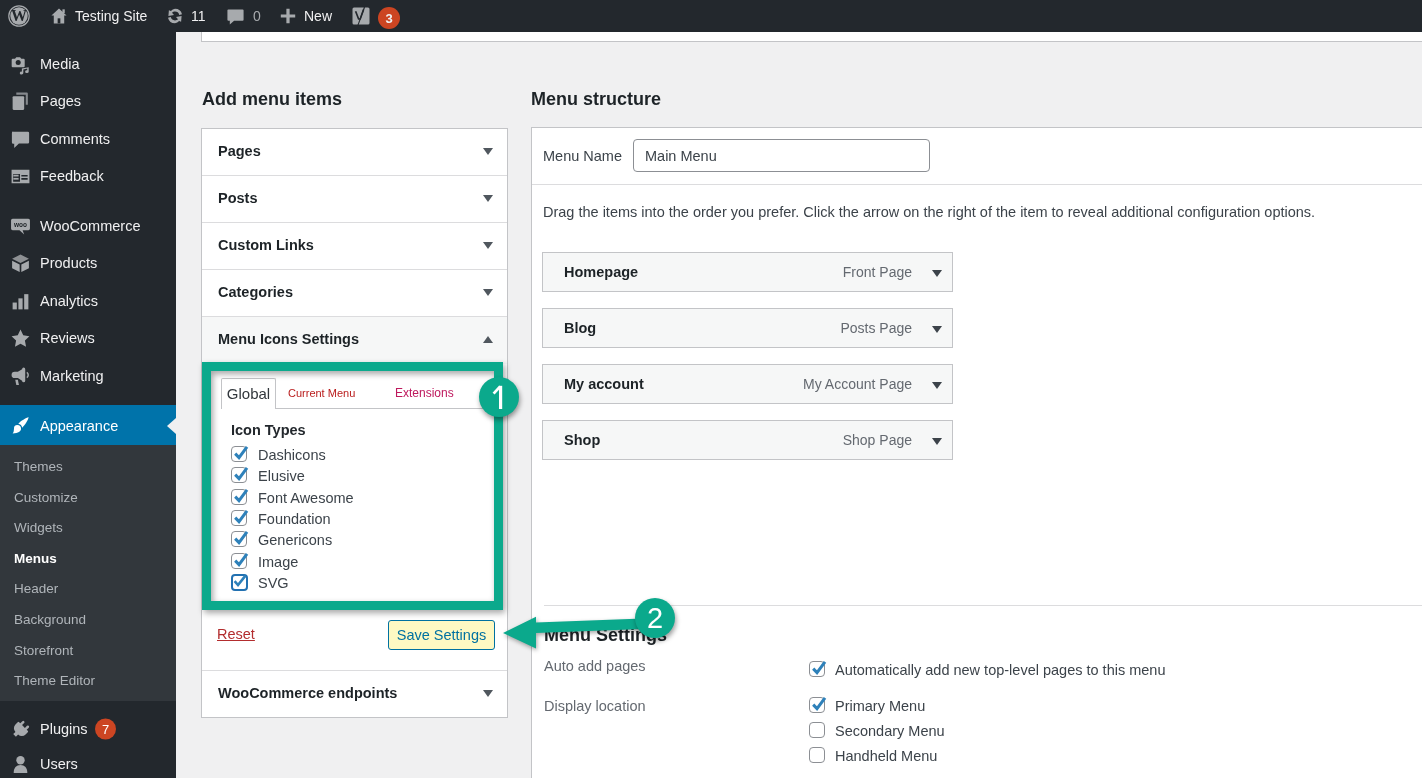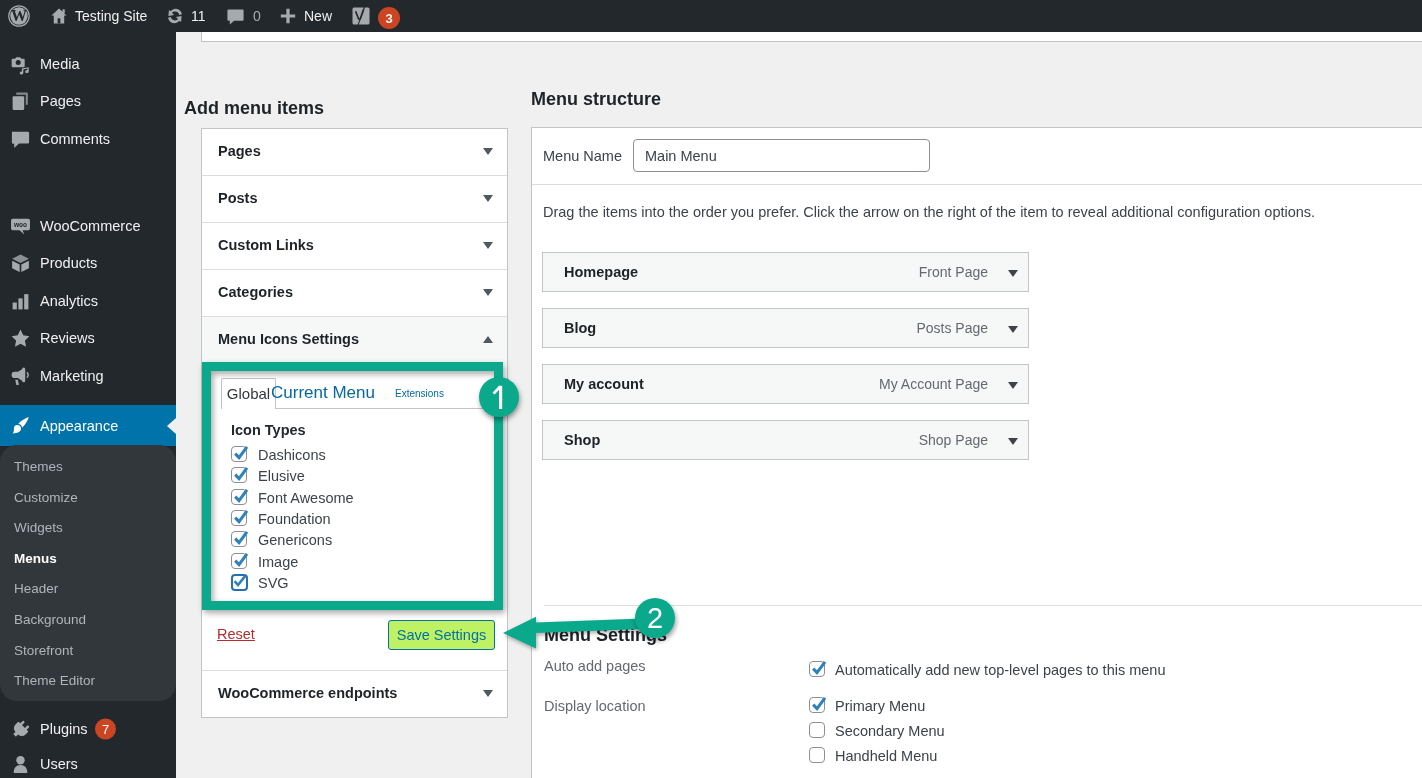--- a/index.html
+++ b/index.html
@@ -10,34 +10,34 @@
   
   #adminbar { position:absolute; left:0; top:0; width:1422px; height:32px; background:#23282d; color:#f0f0f1; font-size:14px; }
   #adminbar .it { position:absolute; top:0; height:32px; display:flex; align-items:center; color:#f0f0f1; }
   #adminbar svg { display:block; }
 
   
   #sidebar { position:absolute; left:0; top:32px; width:176px; height:746px; background:#23282d; }
   .mi { position:absolute; left:0; width:176px; height:38px; display:flex; align-items:center; color:#f0f0f1; font-size:14.5px; }
   .mi svg { position:absolute; left:10px; width:21px; height:21px; }
   .mi .lbl { position:absolute; left:40px; }
-  .sub { position:absolute; left:0; width:176px; background:#32373c;border-radius:17px; }
+  .sub { position:absolute; left:0; width:176px; background:#32373c; }
   .si { position:absolute; left:14px; font-size:13.5px; color:#b0b5ba; }
 
   
   .h2 { font-weight:700; color:#1d2327; font-size:18px; }
   .arrow-dn { width:0; height:0; border-left:5.5px solid transparent; border-right:5.5px solid transparent; border-top:7px solid #50575e; }
   .arrow-up { width:0; height:0; border-left:5.5px solid transparent; border-right:5.5px solid transparent; border-bottom:7px solid #50575e; }
 
   .acc-title { font-size:14.5px; font-weight:700; color:#1d2327; }
 
   .cb { position:absolute; width:16px; height:16px; background:#fff; border:1px solid #8c8f94; border-radius:4px; }
   .cb svg { position:absolute; left:0px; top:-3px; }
 
-  .mitem { position:absolute; left:541px; width:487px; height:40px; background:#f6f7f7; border:1px solid #c3c4c7; }
+  .mitem { position:absolute; left:541px; width:411px; height:40px; background:#f6f7f7; border:1px solid #c3c4c7; }
   .mitem .t { position:absolute; left:21px; top:50%; transform:translateY(-50%); font-size:14.5px; font-weight:700; color:#1d2327; }
   .mitem .r { position:absolute; right:40px; top:50%; transform:translateY(-50%); font-size:14px; color:#646970; }
   .mitem .arrow-dn { position:absolute; right:10px; top:17px; border-top-color:#3c434a; }
 
   .glabel { font-size:14.5px; color:#646970; }
   .clabel { font-size:14.5px; color:#3c434a; }
 </style>
 </head>
 <body>
 
@@ -102,20 +102,28 @@
       <path d="M6 1.5 h10 a1 1 0 0 1 1 1 V13 h-2 V3.5 H6 Z" opacity=".75"></path>
       <path d="M3.5 5 h9 a1 1 0 0 1 1 1 v11 a1 1 0 0 1 -1 1 h-9 a1 1 0 0 1 -1 -1 V6 a1 1 0 0 1 1 -1 Z"></path>
     </svg>
     <span class="lbl">Pages</span>
   </div>
   <div class="mi" style="top:88px;">
     <svg viewBox="0 0 20 20" fill="#a7aaad">
       <path d="M3 2.5 h14 a1.2 1.2 0 0 1 1.2 1.2 v9 a1.2 1.2 0 0 1 -1.2 1.2 h-8.5 L4 18 v-4 H3 a1.2 1.2 0 0 1 -1.2 -1.2 v-9 A1.2 1.2 0 0 1 3 2.5 Z"></path>
     </svg>
     <span class="lbl">Comments</span>
+  </div>
+  <div class="mi" style="top:125px;">
+    <svg viewBox="0 0 20 20" fill="#a7aaad">
+      <path d="M1.5 3.5 h17 v13 h-17 Z M3 7.5 v7.5 h6.5 V7.5 Z M10.8 8.5 v1.6 h6 V8.5 Z M10.8 11.5 v1.6 h6 v-1.6 Z" fill-rule="evenodd"></path>
+      <rect x="3.2" y="8.3" width="5" height="1.7"></rect>
+      <rect x="3.2" y="11.3" width="5" height="1.7"></rect>
+    </svg>
+    <span class="lbl">Feedback</span>
   </div>
   <div class="mi" style="top:175px;">
     <svg viewBox="0 0 20 20">
       <path d="M2.5 2.5 h15 a1.5 1.5 0 0 1 1.5 1.5 v8 a1.5 1.5 0 0 1 -1.5 1.5 h-5.5 l1.5 4 -4.5 -4 H2.5 A1.5 1.5 0 0 1 1 12 V4 a1.5 1.5 0 0 1 1.5 -1.5 Z" fill="#a7aaad"></path>
       <text x="10" y="10.5" text-anchor="middle" font-size="6.2" font-weight="700" fill="#1d2327" font-family="Liberation Sans">woo</text>
     </svg>
     <span class="lbl">WooCommerce</span>
   </div>
   <div class="mi" style="top:212px;">
     <svg viewBox="0 0 20 20" fill="#a7aaad">
@@ -179,21 +187,21 @@
     <svg viewBox="0 0 20 20" fill="#a7aaad">
       <circle cx="10" cy="6" r="4"></circle>
       <path d="M10 10.5 c4 0 6.5 2.8 6.5 7.5 h-13 c0 -4.7 2.5 -7.5 6.5 -7.5 Z"></path>
     </svg>
     <span class="lbl">Users</span>
   </div>
 </div>
 
 <div class="abs" style="left:201px; top:32px; width:1221px; height:10px; background:#fff; border-left:1px solid #c3c4c7; border-bottom:1px solid #c3c4c7;"></div>
 
-<div class="abs h2" style="left:184px; top:89px;margin-top:9px;">Add menu items</div>
+<div class="abs h2" style="left:202px; top:89px;">Add menu items</div>
 <div class="abs h2" style="left:531px; top:89px;">Menu structure</div>
 
 <div id="accordion" class="abs" style="left:201px; top:128px; width:307px; height:590px; background:#fff; border:1px solid #c3c4c7;">
 
   <div class="abs" style="left:0; top:0; width:305px; height:47px; border-bottom:1px solid #dcdcde;">
     <span class="acc-title abs" style="left:16px; top:14px;">Pages</span>
     <span class="arrow-dn abs" style="left:281px; top:19px;"></span>
   </div>
   <div class="abs" style="left:0; top:47px; width:305px; height:47px; border-bottom:1px solid #dcdcde;">
     <span class="acc-title abs" style="left:16px; top:14px;">Posts</span>
@@ -208,22 +216,22 @@
     <span class="arrow-dn abs" style="left:281px; top:19px;"></span>
   </div>
   <div class="abs" style="left:0; top:188px; width:305px; height:47px; background:#f6f7f7;">
     <span class="acc-title abs" style="left:16px; top:14px;">Menu Icons Settings</span>
     <span class="arrow-up abs" style="left:281px; top:19px;"></span>
   </div>
 
   <div class="abs" style="left:19px; top:249px; width:55px; height:31px; background:#fff; border:1px solid #c3c4c7; border-bottom:none; border-radius:2px 2px 0 0;"></div>
   <div class="abs" style="left:19px; top:249px; width:55px; height:30px; font-size:15px; color:#32373c; display:flex; align-items:center; justify-content:center;">Global</div>
   <div class="abs" style="left:74px; top:279px; width:219px; height:1px; background:#c3c4c7;"></div>
-  <div class="abs" style="left:69px; top:249px; width:120px; height:30px; font-size:17px; color:#0369a1; display:flex; align-items:center;">Current Menu</div>
-  <div class="abs" style="left:193px; top:249px; width:72px; height:30px; font-size:10px; color:#0369a1; display:flex; align-items:center;">Extensions</div>
+  <div class="abs" style="left:86px; top:249px; width:120px; height:30px; font-size:11px; color:#b91c1c; display:flex; align-items:center;">Current Menu</div>
+  <div class="abs" style="left:193px; top:249px; width:72px; height:30px; font-size:12px; color:#be185d; display:flex; align-items:center;">Extensions</div>
 
   <div class="abs" style="left:29px; top:293px; font-size:14.5px; font-weight:700; color:#23282d;">Icon Types</div>
 
   <div class="cb" style="left:29px; top:317px;">
       <svg width="18" height="18" viewBox="0 0 18 18">
         <path d="M3.2 9.6 L7 13.6 L15 2.8" fill="none" stroke="#2e81ba" stroke-width="3"></path>
       </svg>
     </div>
   <div class="clabel abs" style="left:56px; top:318px;">Dashicons</div>
   <div class="cb" style="left:29px; top:338px;">
@@ -257,21 +265,21 @@
     </div>
   <div class="clabel abs" style="left:56px; top:425px;">Image</div>
   <div class="cb" style="left:29px; top:445px; border:2px solid #2271b1; width:17px; height:17px;">
       <svg width="16" height="16" viewBox="0 0 16 16" style="left:-1px;">
         <path d="M2.6 8.2 L6 12 L13.5 2.6" fill="none" stroke="#2e81ba" stroke-width="2.6"></path>
       </svg>
     </div>
   <div class="clabel abs" style="left:56px; top:446px;">SVG</div>
 
   <div class="abs" style="left:15px; top:497px; font-size:14.5px; color:#b32d2e; text-decoration:underline;">Reset</div>
-  <div class="abs" style="left:186px; top:491px; width:107px; height:30px; background:#bef264; border:1px solid #0071a1; border-radius:3px; color:#0071a1; font-size:14.5px; display:flex; align-items:center; justify-content:center;">Save Settings</div>
+  <div class="abs" style="left:186px; top:491px; width:107px; height:30px; background:#fef9c3; border:1px solid #0071a1; border-radius:3px; color:#0071a1; font-size:14.5px; display:flex; align-items:center; justify-content:center;">Save Settings</div>
 
   <div class="abs" style="left:0; top:541px; width:305px; height:47px; border-top:1px solid #dcdcde;">
     <span class="acc-title abs" style="left:16px; top:14px;">WooCommerce endpoints</span>
     <span class="arrow-dn abs" style="left:281px; top:19px;"></span>
   </div>
 </div>
 
 <div id="rpanel" class="abs" style="left:531px; top:127px; width:891px; height:651px; background:#fff; border-left:1px solid #c3c4c7; border-top:1px solid #c3c4c7;">
 
   <div class="abs" style="left:0; top:0; width:890px; height:57px; border-bottom:1px solid #dcdcde;">

